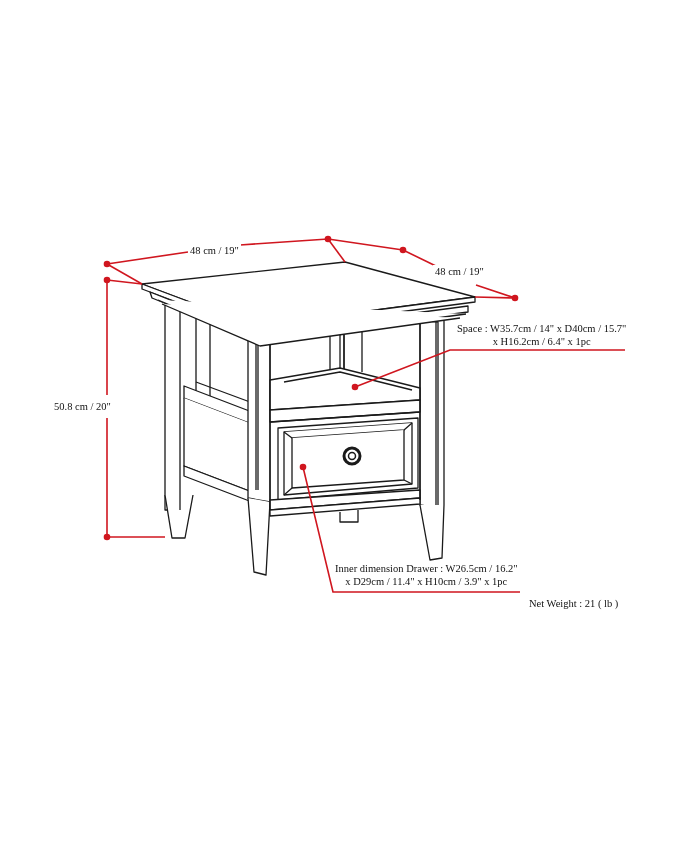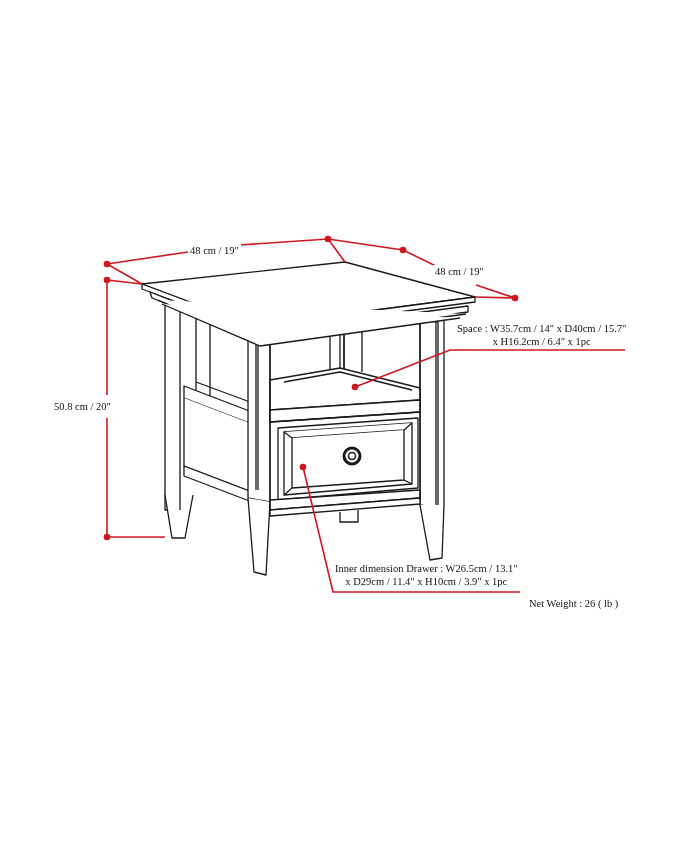--- a/index.html
+++ b/index.html
@@ -170,17 +170,17 @@
 <div class="label" style="left:188px; top:244px;">48 cm / 19"</div>
 <div class="label" style="left:433px; top:265px;">48 cm / 19"</div>
 <div class="label" style="left:52px; top:400px;">50.8 cm / 20"</div>
 
 <div class="label multi" style="left:455px; top:322px;">
   <span class="line">Space : W35.7cm / 14" x D40cm / 15.7"</span>
   <span class="line">x H16.2cm / 6.4" x 1pc</span>
 </div>
 
 <div class="label multi" style="left:333px; top:562px;">
-  <span class="line">Inner dimension Drawer : W26.5cm / 13.1"</span>
+  <span class="line">Inner dimension Drawer : W26.5cm / 16.2"</span>
   <span class="line">x D29cm / 11.4" x H10cm / 3.9" x 1pc</span>
 </div>
 
-<div class="label" style="left:527px; top:597px;">Net Weight : 26 ( lb )</div>
+<div class="label" style="left:527px; top:597px;">Net Weight : 21 ( lb )</div>
 
 </body></html>

